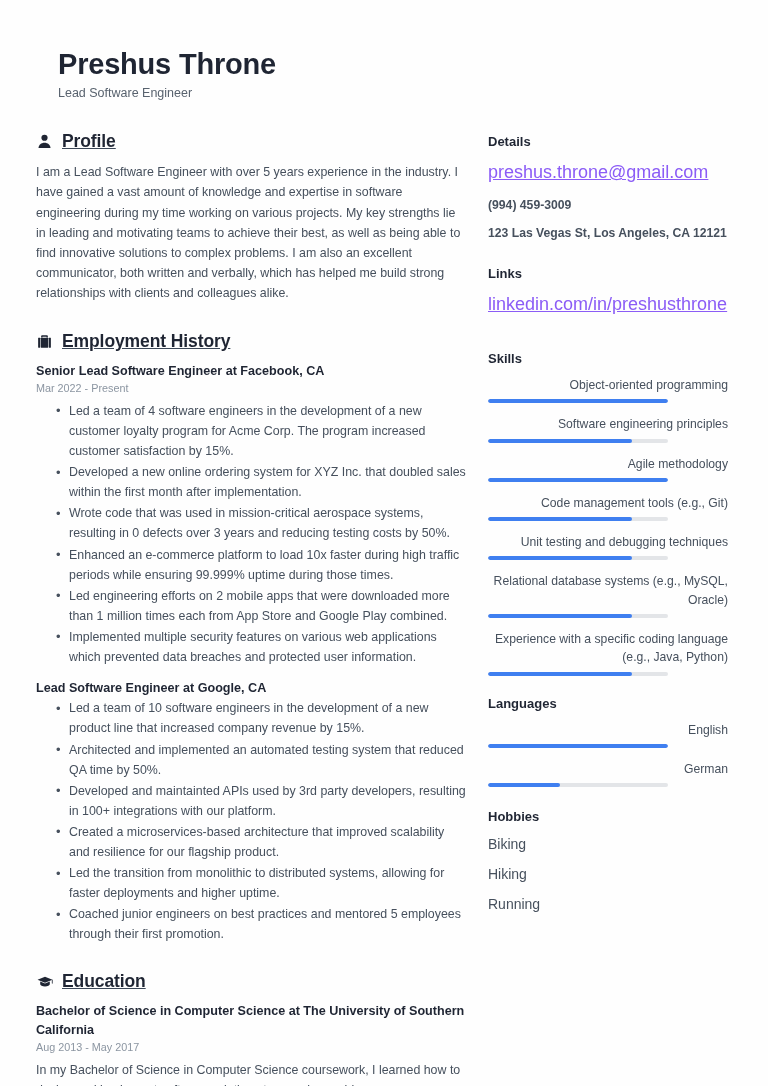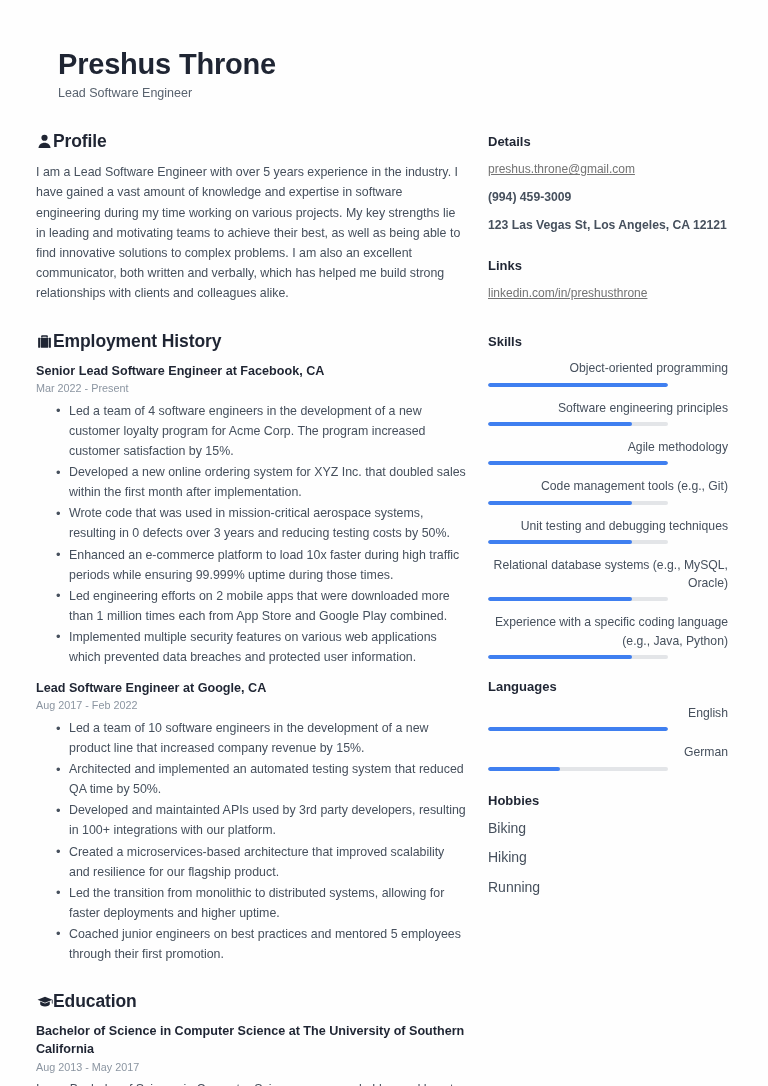--- a/index.html
+++ b/index.html
@@ -62,21 +62,23 @@
     box-sizing: border-box;
   }
 
   
   .section {
     margin-bottom: 20px;
   }
   .section-head {
     display: flex;
     align-items: center;
+    gap: 9px;
     margin-bottom: 10px;
+    text-decoration: underline;
   }
   .section-icon {
     width: 17px;
     height: 17px;
     display: inline-flex;
     align-items: center;
     justify-content: center;
     color: #1f2533;
     flex: 0 0 auto;
   }
@@ -147,23 +149,23 @@
     margin: 0 0 10px 0;
   }
   .side-line {
     font-size: 12.2px;
     line-height: 1.55;
     color: #46505d;
     margin: 0 0 9px 0;
     font-weight: bold;
   }
   .side-link {
-    font-size: 12px;
+    font-size: 18px;
     line-height: 1.55;
-    color: #737373;
+    color: #8b5cf6;
     text-decoration: underline;
     display: inline-block;
     margin: 0 0 9px 0;
     cursor: pointer;
   }
 
   
   .rated { margin-bottom: 12px; text-align: right; }
   .rated-label {
     font-size: 12.2px;
@@ -239,21 +241,20 @@
             <li>Developed a new online ordering system for XYZ Inc. that doubled sales within the first month after implementation.</li>
             <li>Wrote code that was used in mission-critical aerospace systems, resulting in 0 defects over 3 years and reducing testing costs by 50%.</li>
             <li>Enhanced an e-commerce platform to load 10x faster during high traffic periods while ensuring 99.999% uptime during those times.</li>
             <li>Led engineering efforts on 2 mobile apps that were downloaded more than 1 million times each from App Store and Google Play combined.</li>
             <li>Implemented multiple security features on various web applications which prevented data breaches and protected user information.</li>
           </ul>
         </div>
 
         <div class="entry">
           <div class="entry-title">Lead Software Engineer at Google, CA</div>
-          <div class="entry-date">Aug 2017 - Feb 2022</div>
           <ul class="bullets">
             <li>Led a team of 10 software engineers in the development of a new product line that increased company revenue by 15%.</li>
             <li>Architected and implemented an automated testing system that reduced QA time by 50%.</li>
             <li>Developed and maintainted APIs used by 3rd party developers, resulting in 100+ integrations with our platform.</li>
             <li>Created a microservices-based architecture that improved scalability and resilience for our flagship product.</li>
             <li>Led the transition from monolithic to distributed systems, allowing for faster deployments and higher uptime.</li>
             <li>Coached junior engineers on best practices and mentored 5 employees through their first promotion.</li>
           </ul>
         </div>
       </div>

